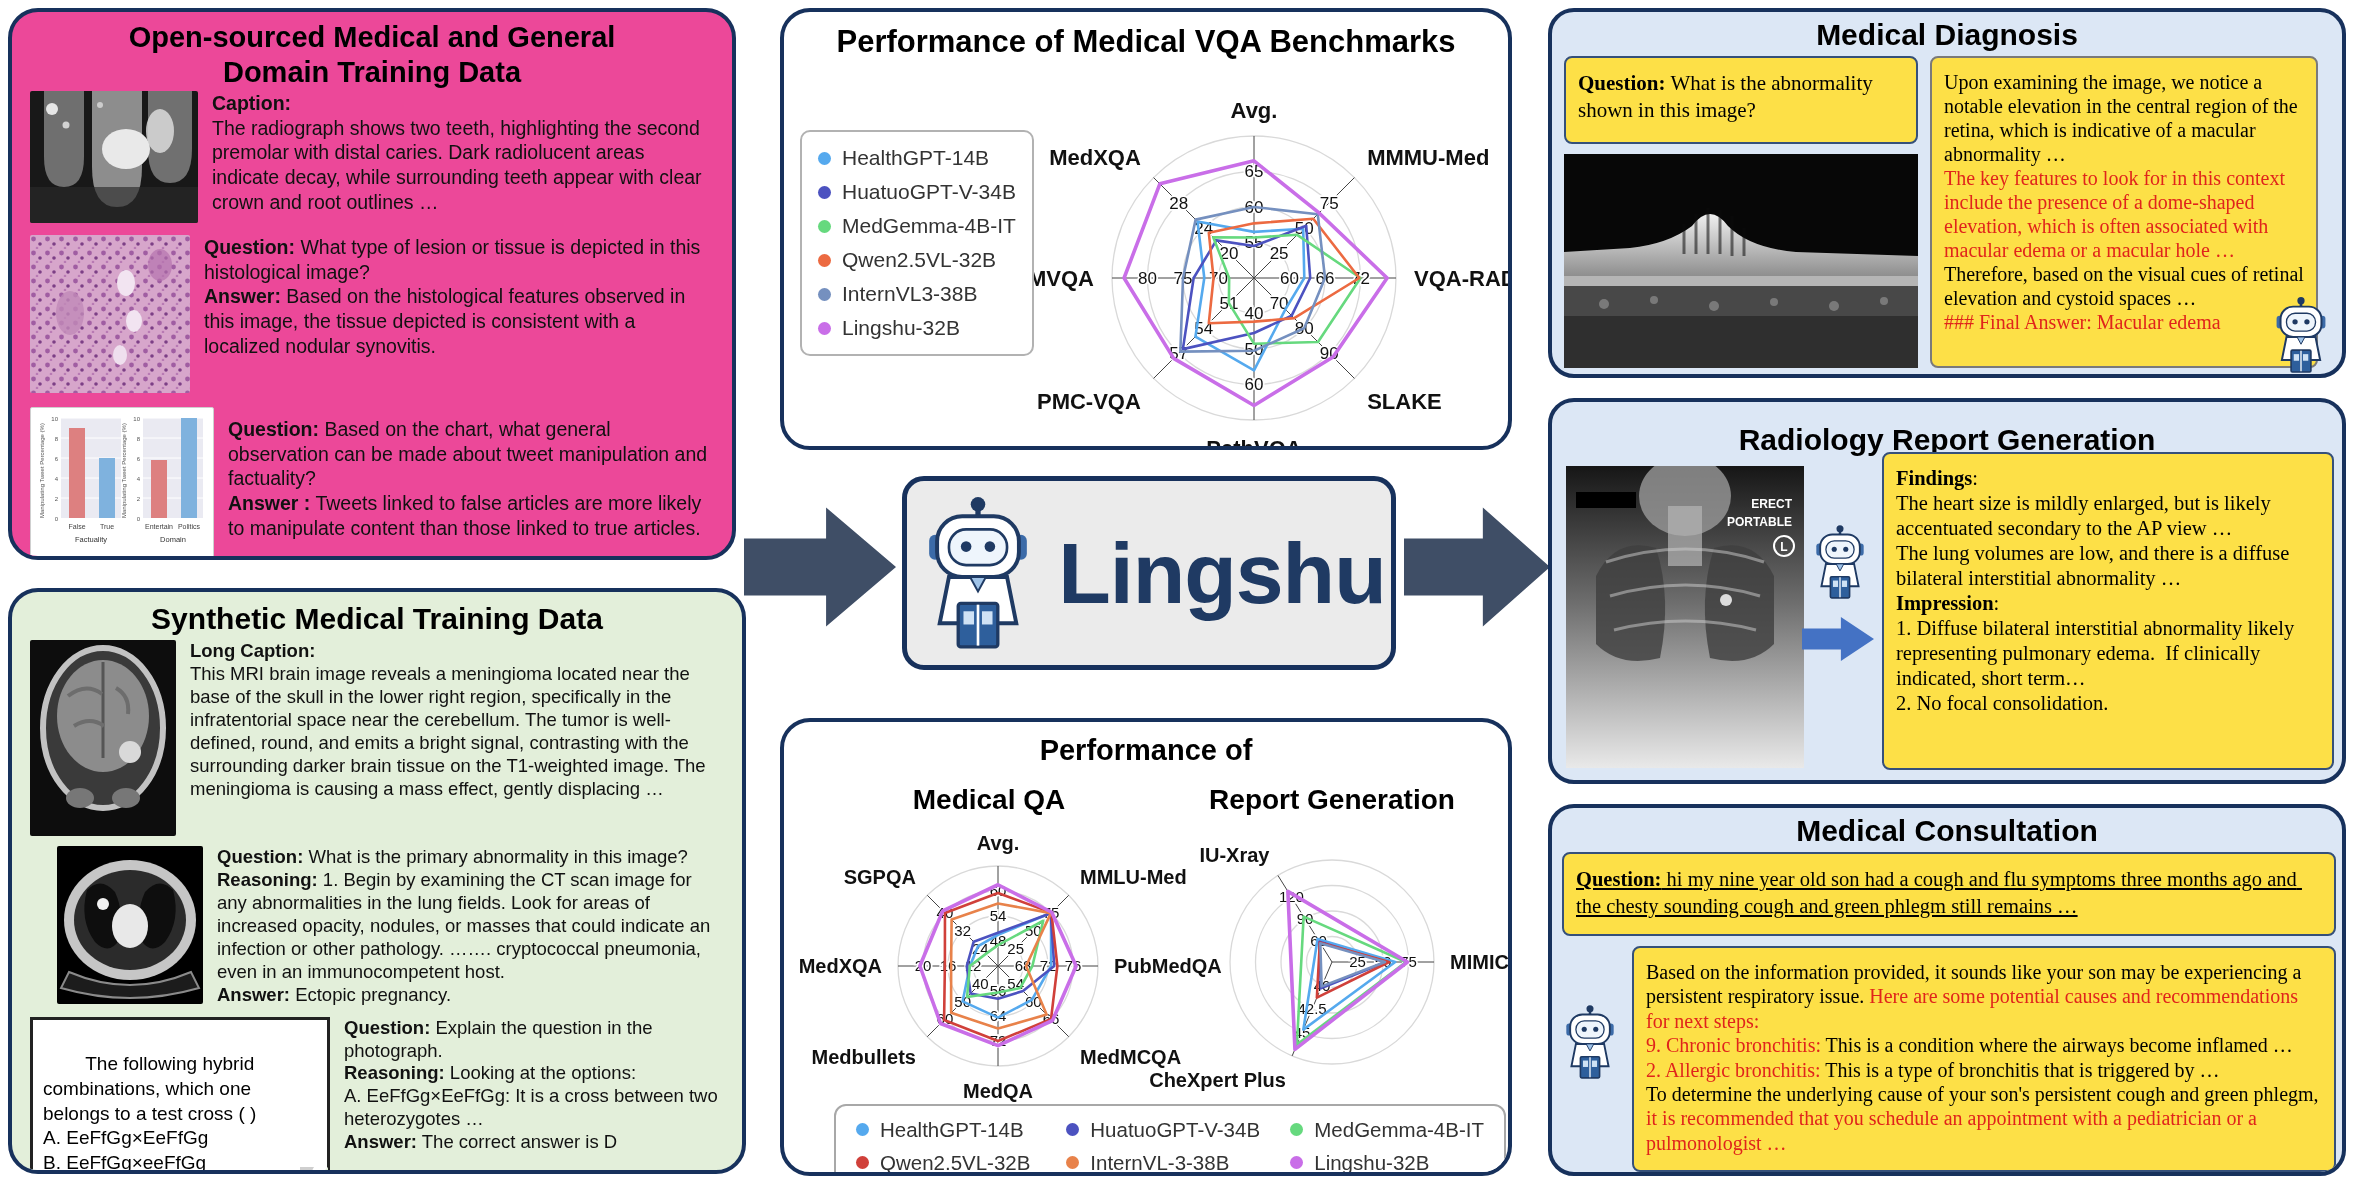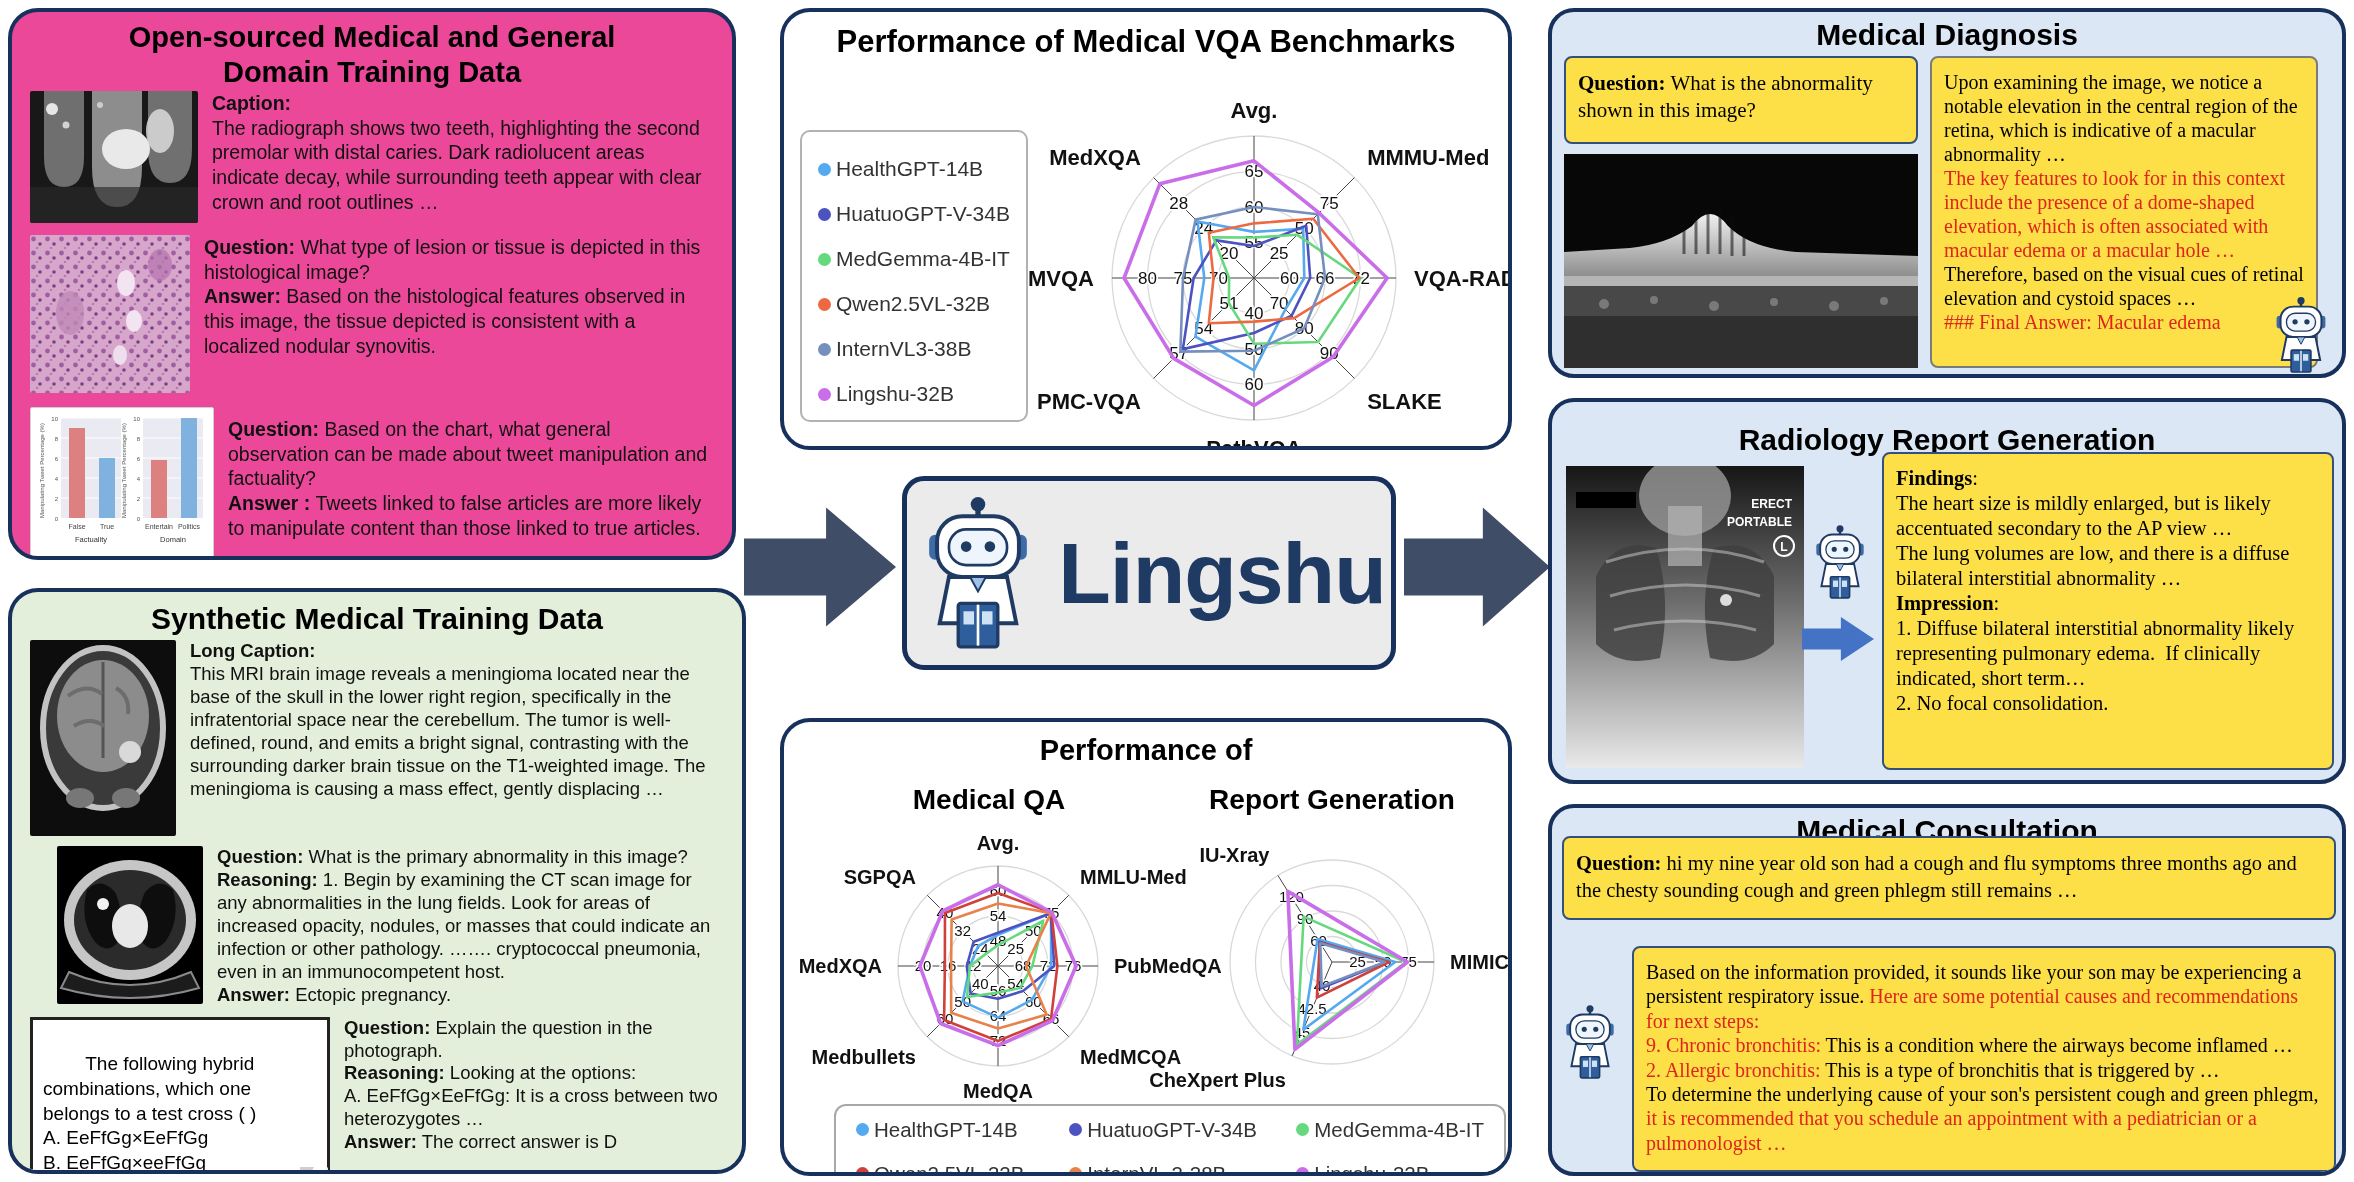--- a/index.html
+++ b/index.html
@@ -21,21 +21,21 @@
   .imgbox{flex:0 0 auto;border-radius:2px;}
   .notebox{position:relative;box-sizing:border-box;background:#fff;border:3px solid #222;
     font-size:19px;line-height:1.3;padding:8px 10px;white-space:pre-wrap;flex:0 0 300px;height:178px;}
   .fold{position:absolute;right:-1px;bottom:-1px;width:0;height:0;
     border-style:solid;border-width:0 0 26px 26px;border-color:transparent transparent #e3efda transparent;}
   .fold2{position:absolute;right:13px;bottom:-1px;width:0;height:0;
     border-style:solid;border-width:26px 14px 0 0;border-color:#cfcfcf transparent transparent transparent;}
   
   .legendbox{position:absolute;background:#fff;border:2px solid #b2b2b2;border-radius:10px;
     display:flex;flex-direction:column;gap:10px;padding:14px 16px;font-size:21px;color:#333;}
-  .legenditem{display:flex;align-items:center;gap:5px;white-space:nowrap;margin-top:11px;}
+  .legenditem{display:flex;align-items:center;gap:11px;white-space:nowrap;}
   .dot{width:13px;height:13px;border-radius:50%;flex:0 0 auto;}
   .legendgrid{position:absolute;background:#fff;border:2px solid #a8a8a8;border-radius:12px;
     display:grid;grid-template-columns:1.05fr 1.12fr 0.95fr;row-gap:9px;column-gap:6px;
     padding:9px 20px;font-size:20.5px;color:#333;align-content:center;}
   .arrow{position:absolute;background:#3f4e66;
     clip-path:polygon(0% 27%, 54% 27%, 54% 2%, 100% 50%, 54% 98%, 54% 73%, 0% 73%);}
   .bluearrow{position:absolute;background:#4472c4;
     clip-path:polygon(0% 27%, 54% 27%, 54% 2%, 100% 50%, 54% 98%, 54% 73%, 0% 73%);}
   .lingshu{position:absolute;left:902px;top:476px;width:494px;height:194px;box-sizing:border-box;
     background:#ebebeb;border:5px solid #17315c;border-radius:22px;
@@ -474,21 +474,21 @@
     <div class="creambox rich" style="left:330px;top:50px;width:452px;height:318px;font-size:20.5px;line-height:1.22;border-color:#35507a;"><span class="b">Findings</span><span>:
 The heart size is mildly enlarged, but is likely accentuated secondary to the AP view …
 The lung volumes are low, and there is a diffuse bilateral interstitial abnormality …
 </span><span class="b">Impression</span><span>:
 1. Diffuse bilateral interstitial abnormality likely representing pulmonary edema.  If clinically indicated, short term…
 2. No focal consolidation.</span></div>
   </section>
 
   <section class="panel bluebg" style="left:1548px;top:804px;width:798px;height:372px;border-radius:26px;">
     <div class="ptitle" style="font-size:30px;margin-top:6px;">Medical Consultation</div>
-    <div class="creambox rich" style="left:10px;top:28px;width:774px;height:84px;font-size:20.5px;line-height:1.3;"><span class="b">Question:</span><span> hi my nine year old son had a cough and flu symptoms three months ago and the chesty sounding cough and green phlegm still remains …</span></div>
+    <div class="creambox rich" style="left:10px;top:44px;width:774px;height:84px;font-size:20.5px;line-height:1.3;text-decoration:underline;"><span class="b">Question:</span><span> hi my nine year old son had a cough and flu symptoms three months ago and the chesty sounding cough and green phlegm still remains …</span></div>
     <svg class="robot" style="left:6px;top:196px;" width="64" height="76" viewBox="0 0 100 118">
         <use href="#robot"></use>
       </svg>
     <div class="creambox rich" style="left:80px;top:138px;width:704px;height:226px;font-size:20px;line-height:1.22;"><span>Based on the information provided, it sounds like your son may be experiencing a persistent respiratory issue.</span><span class="r"> Here are some potential causes and recommendations for next steps:
 </span><span class="r">9. Chronic bronchitis:</span><span> This is a condition where the airways become inflamed …
 </span><span class="r">2. Allergic bronchitis:</span><span> This is a type of bronchitis that is triggered by …
 </span><span>To determine the underlying cause of your son's persistent cough and green phlegm, </span><span class="r">it is recommended that you schedule an appointment with a pediatrician or a pulmonologist …</span></div>
   </section>
 
 </div>

